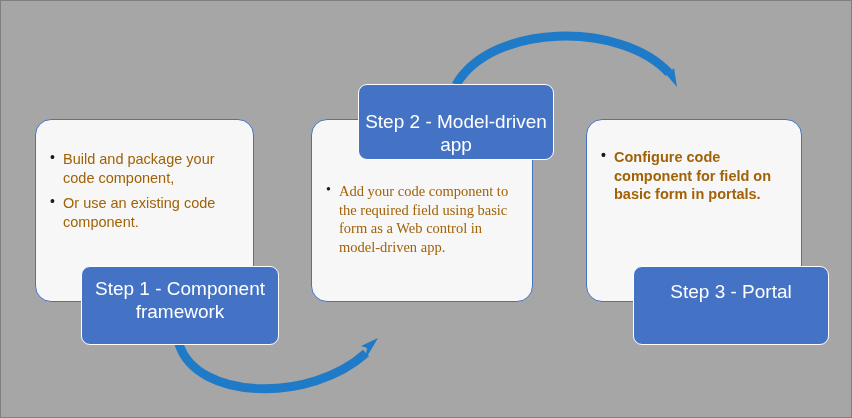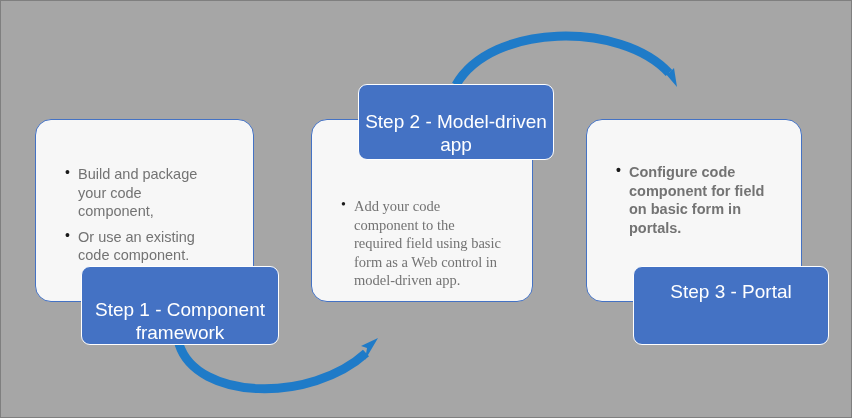--- a/index.html
+++ b/index.html
@@ -19,24 +19,24 @@
   }
   .card {
     position: absolute;
     background: #f7f7f7;
     border: 1px solid #4472c4;
     border-radius: 16px;
     box-sizing: border-box;
     z-index: 2;
   }
   .card-body {
-    margin: 15px;
+    margin: 0;
     padding: 0;
     list-style: none;
-    color: #737373;
+    color: #a16207;
     font-size: 14.5px;
     line-height: 1.28;
   }
   .card-body li {
     position: relative;
     padding-left: 13px;
     margin-bottom: 7px;
   }
   .card-body li:last-child { margin-bottom: 0; }
   .card-body li::before {
@@ -65,21 +65,21 @@
     font-size: 19px;
     line-height: 1.22;
     text-align: center;
     display: flex;
     align-items: flex-start;
     justify-content: center;
     z-index: 3;
   }
   .step-label span { display: block; width: 100%; }
 
-  #step-1 { left: 80px;  top: 265px; width: 198px; height: 79px; padding-top: 10px; align-items: flex-end; }
+  #step-1 { left: 80px;  top: 265px; width: 198px; height: 79px; padding-top: 10px; }
   #step-2 { left: 357px; top: 83px;  width: 196px; height: 76px; padding-top: 25px; }
   #step-3 { left: 632px; top: 265px; width: 196px; height: 79px; padding-top: 13px; }
 
   #arrows {
     position: absolute;
     left: 0; top: 0;
     width: 852px; height: 418px;
     z-index: 1;
     pointer-events: none;
   }

